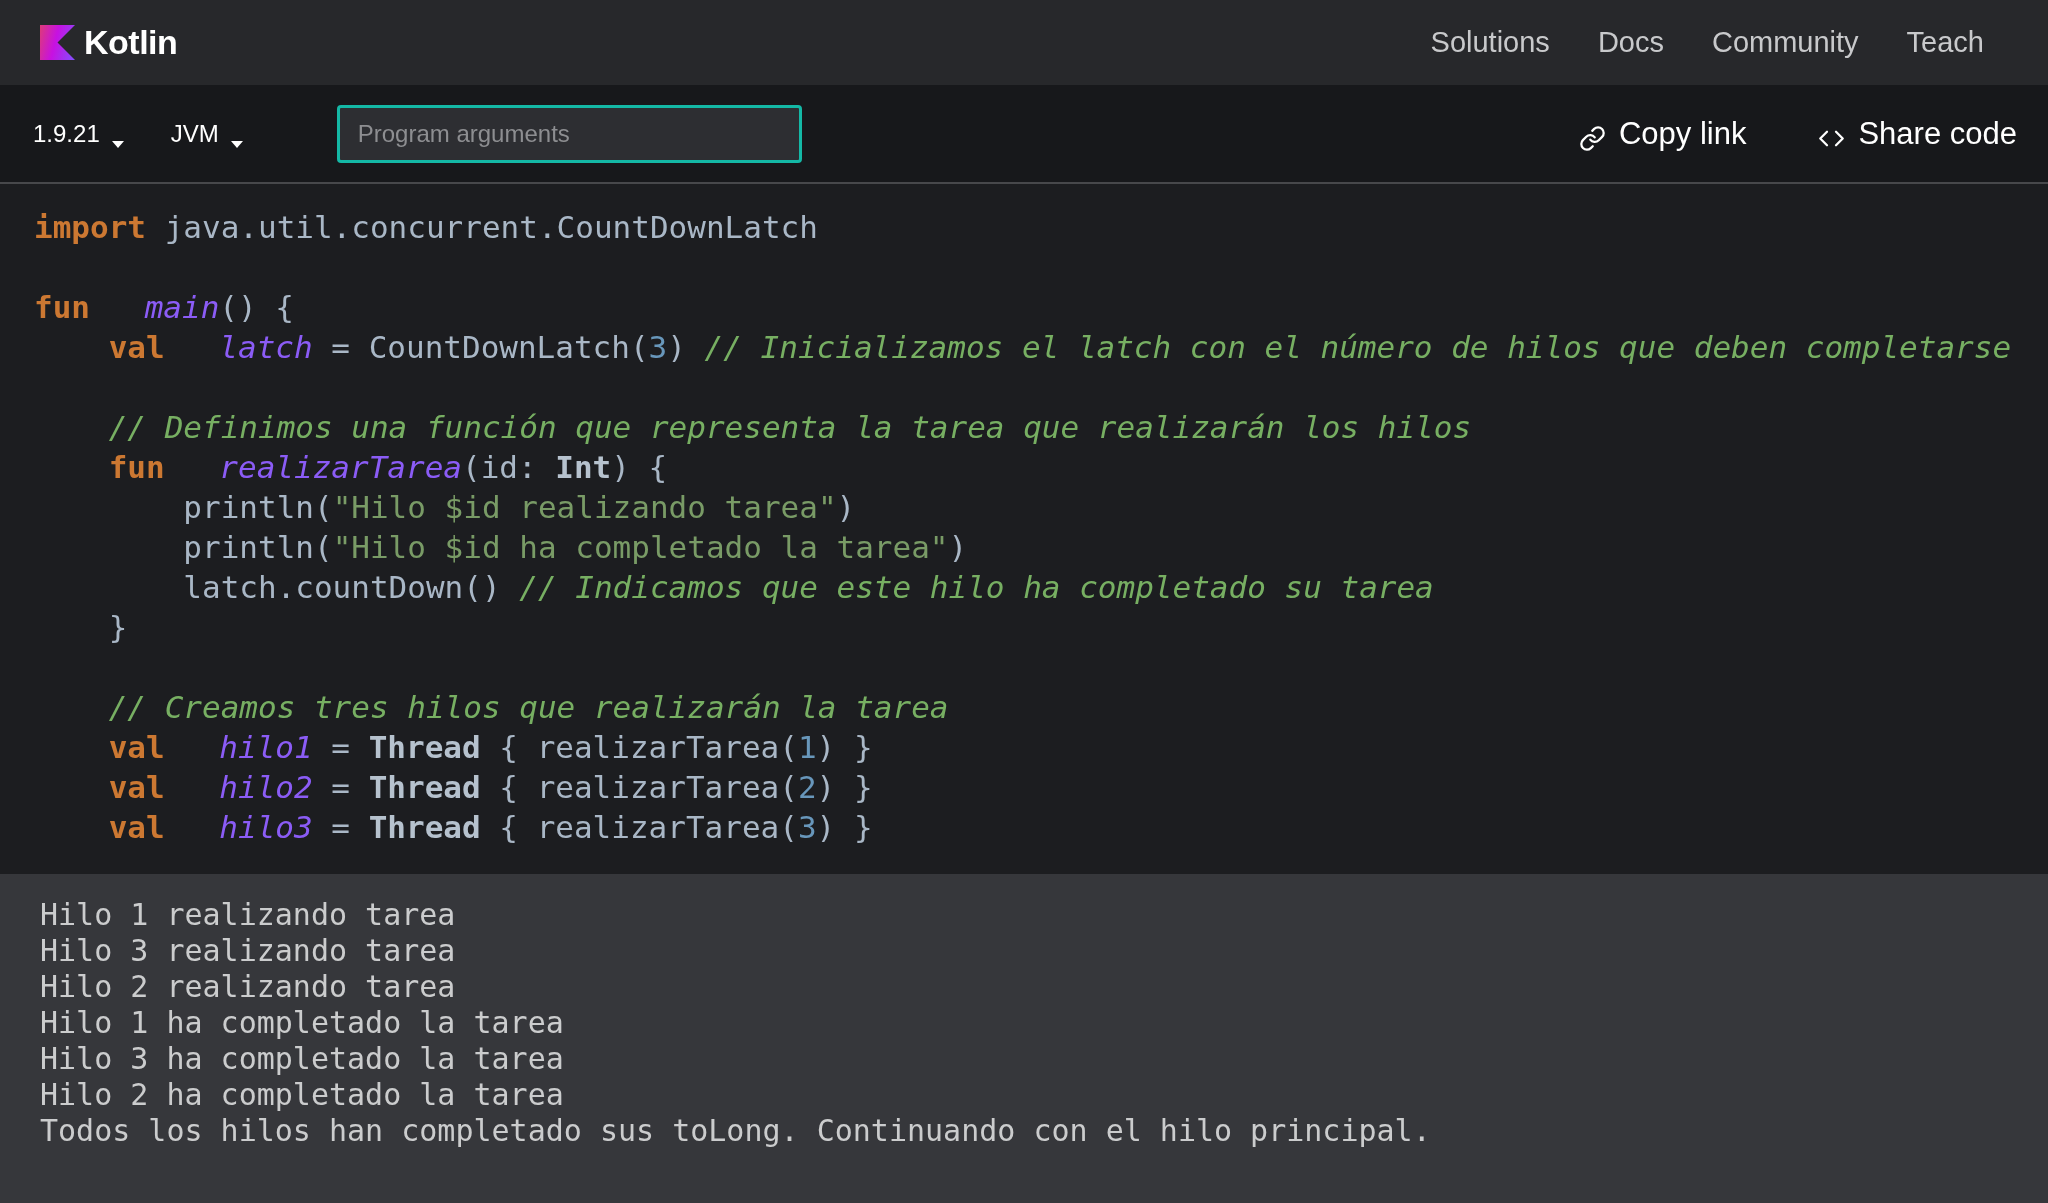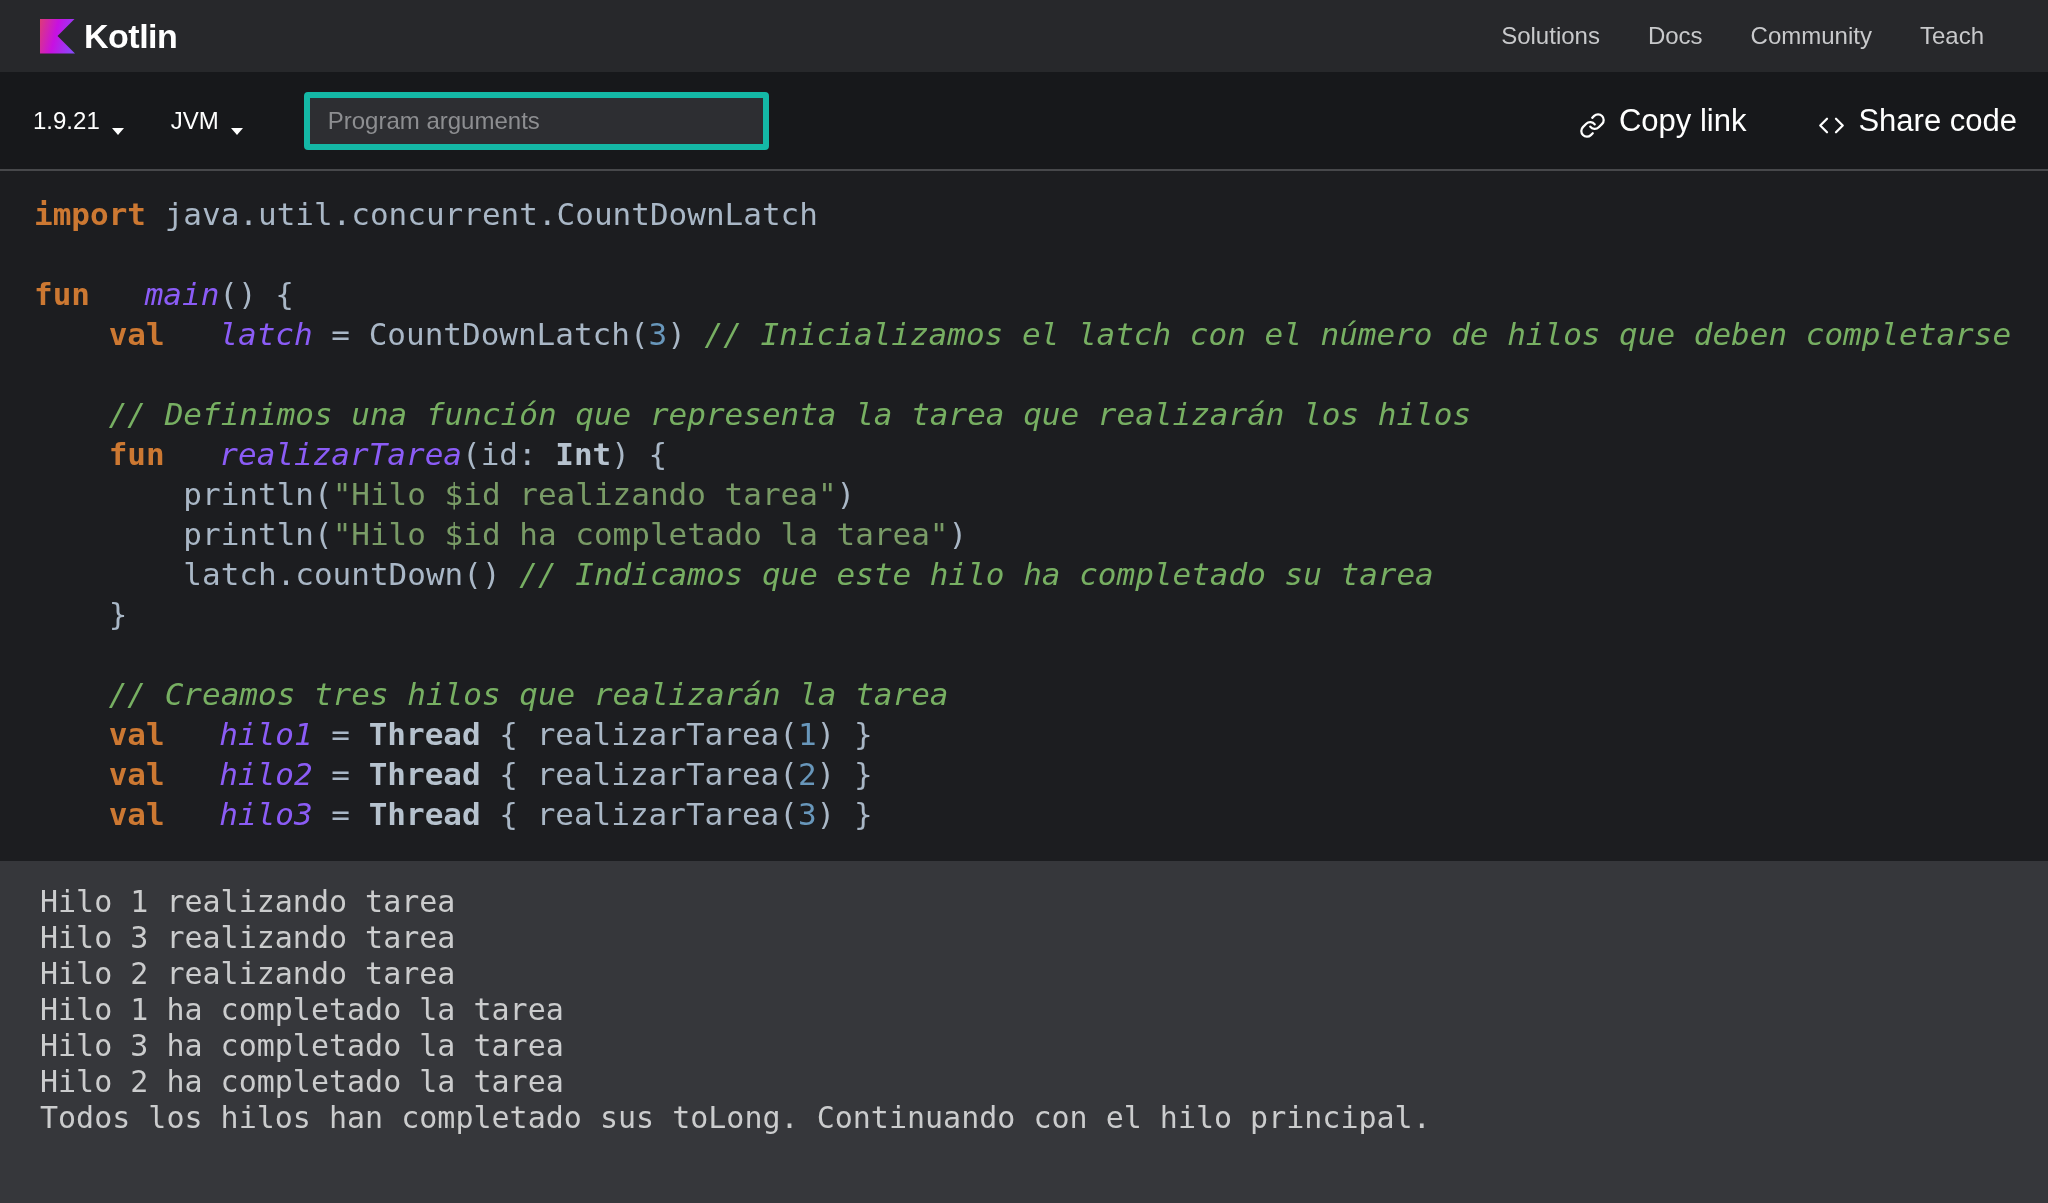--- a/index.html
+++ b/index.html
@@ -1,40 +1,40 @@
 <!DOCTYPE html>
 <html><head>
 <meta charset="utf-8">
 <style>
   * { margin:0; padding:0; box-sizing:border-box; }
   html,body { width:2048px; height:1203px; overflow:hidden; background:#1C1D20;
               font-family:"Liberation Sans","DejaVu Sans",sans-serif; }
 
   
-  .site-header { height:72px; background:#27282B; display:flex; align-items:center;
+  .site-header { height:85px; background:#27282B; display:flex; align-items:center;
                  padding:0 64px 0 40px; }
   .brand { display:flex; align-items:center; gap:9px; cursor:pointer; }
   .logo-mark { width:35px; height:35px; display:inline-block;
                background:linear-gradient(104deg,#E44857 -14%,#C711E1 44%,#7F52FF 102%);
                clip-path:polygon(0 0,100% 0,50% 50%,100% 100%,0 100%); }
   .logo-text { color:#FFFFFF; font-size:34px; font-weight:bold; letter-spacing:-0.5px; }
   .header-nav { margin-left:auto; display:flex; gap:48px; }
-  .nav-item { color:#C8C9CB; font-size:24px; cursor:pointer; text-decoration:none; }
+  .nav-item { color:#C8C9CB; font-size:29px; cursor:pointer; text-decoration:none; }
 
   
   .toolbar { height:99px; background:#17181B; display:flex; align-items:center;
              padding:0 31px 0 33px; border-bottom:2px solid #47484B; }
   .dd { display:flex; align-items:flex-end; color:#FFFFFF; font-size:24px; cursor:pointer; }
   .dd .caret { width:0; height:0; border-left:6px solid transparent;
                border-right:6px solid transparent; border-top:7px solid #FFFFFF;
                margin-left:12px; margin-top:3px; }
   .dd-version { margin-left:0; }
   .dd-platform { margin-left:47px; }
-  .args-input { margin-left:61px; width:465px; height:58px; background:#2D2E32;
-                border:6px solid #14b8a6; border-radius:4px; color:#E8E8E8;
+  .args-input { margin-left:94px; width:465px; height:58px; background:#2D2E32;
+                border:3px solid #14b8a6; border-radius:4px; color:#E8E8E8;
                 font-size:24px; padding:0 18px;
                 font-family:"Liberation Sans","DejaVu Sans",sans-serif; }
   .args-input::placeholder { color:#8D8E91; }
   .toolbar-spacer { flex:1; }
   .tool-btn { display:flex; align-items:flex-end; gap:13px; background:none; border:none;
               color:#FFFFFF; font-size:31px; cursor:pointer;
               font-family:"Liberation Sans","DejaVu Sans",sans-serif; }
   .tool-btn + .tool-btn { margin-left:72px; }
   .tool-btn svg { display:block; }
 

